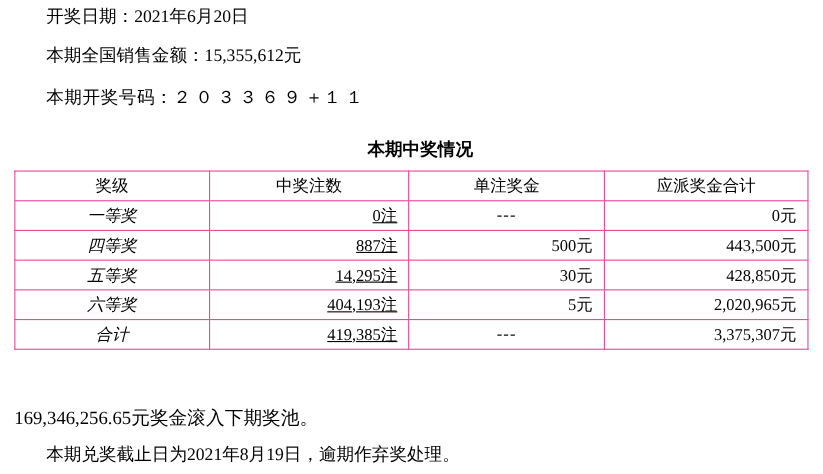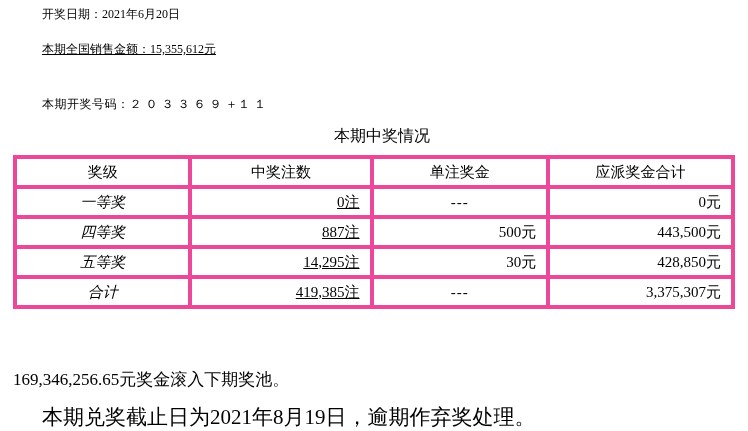--- a/index.html
+++ b/index.html
@@ -15,64 +15,63 @@
     overflow: hidden;
   }
   .page {
     position: relative;
     width: 748px;
     height: 431px;
     box-sizing: border-box;
     padding: 0;
   }
   .hdr-line {
-    font-size: 12px;
+    font-size: 16px;
     line-height: 1;
     white-space: nowrap;
   }
   #line-date {
     position: absolute;
     left: 42px;
     top: 8px;
   }
   #line-sales {
     position: absolute;
     left: 42px;
     top: 43px;
-    text-decoration: underline;
   }
   #line-numbers {
     position: absolute;
     left: 42px;
-    top: 98px;
+    top: 82px;
     letter-spacing: 0.5px;
   }
   .num-spaced {
     letter-spacing: 4px;
   }
   #section-title {
     position: absolute;
     left: 16px;
     right: 0;
     top: 126px;
     text-align: center;
     font-size: 16px;
-    font-weight: normal;
+    font-weight: bold;
   }
   table.prize {
     position: absolute;
     left: 13px;
     top: 155px;
     width: 722px;
     border-collapse: collapse;
     font-size: 15px;
   }
   table.prize th,
   table.prize td {
-    border: 4px solid #ec4899;
+    border: 1px solid #ec4899;
     height: 26px;
     padding: 0 10px;
     font-weight: normal;
   }
   table.prize thead th {
     text-align: center;
     font-size: 15px;
   }
   table.prize td.c-grade {
     text-align: center;
@@ -91,21 +90,21 @@
     text-align: center;
     letter-spacing: 1px;
   }
   .footnote {
     position: absolute;
     left: 13px;
     font-size: 17px;
     white-space: nowrap;
   }
   #note-rollover { top: 368px; }
-  #note-deadline { top: 403px; font-size: 21px; left: 42px; }
+  #note-deadline { top: 403px; font-size: 16px; left: 42px; }
 </style>
 </head>
 <body>
 
 <div class="page">
 
   <div class="hdr-line" id="line-date">开奖日期：2021年6月20日</div>
 
   <div class="hdr-line" id="line-sales">本期全国销售金额：15,355,612元</div>
 
@@ -137,20 +136,26 @@
         <td class="c-unit">500元</td>
         <td class="c-total">443,500元</td>
       </tr>
       <tr>
         <td class="c-grade">五等奖</td>
         <td class="c-count">14,295注</td>
         <td class="c-unit">30元</td>
         <td class="c-total">428,850元</td>
       </tr>
       <tr>
+        <td class="c-grade">六等奖</td>
+        <td class="c-count">404,193注</td>
+        <td class="c-unit">5元</td>
+        <td class="c-total">2,020,965元</td>
+      </tr>
+      <tr>
         <td class="c-grade">合计</td>
         <td class="c-count">419,385注</td>
         <td class="c-unit dash">---</td>
         <td class="c-total">3,375,307元</td>
       </tr>
     </tbody>
   </table>
 
   <div class="footnote" id="note-rollover">169,346,256.65元奖金滚入下期奖池。</div>
   <div class="footnote" id="note-deadline">本期兑奖截止日为2021年8月19日，逾期作弃奖处理。</div>

